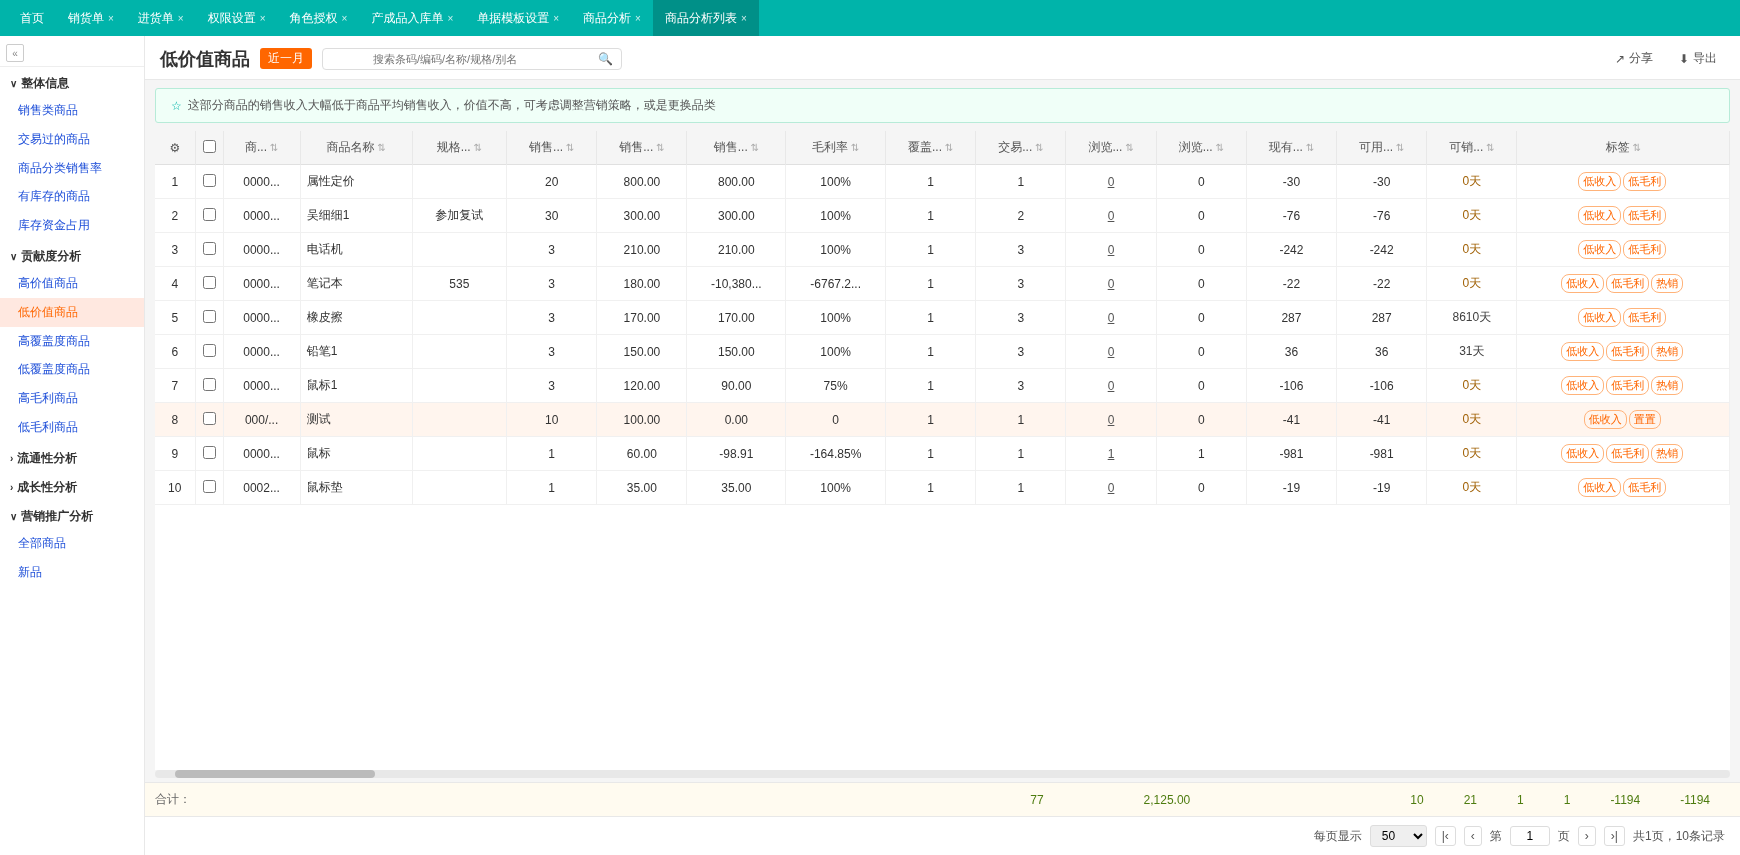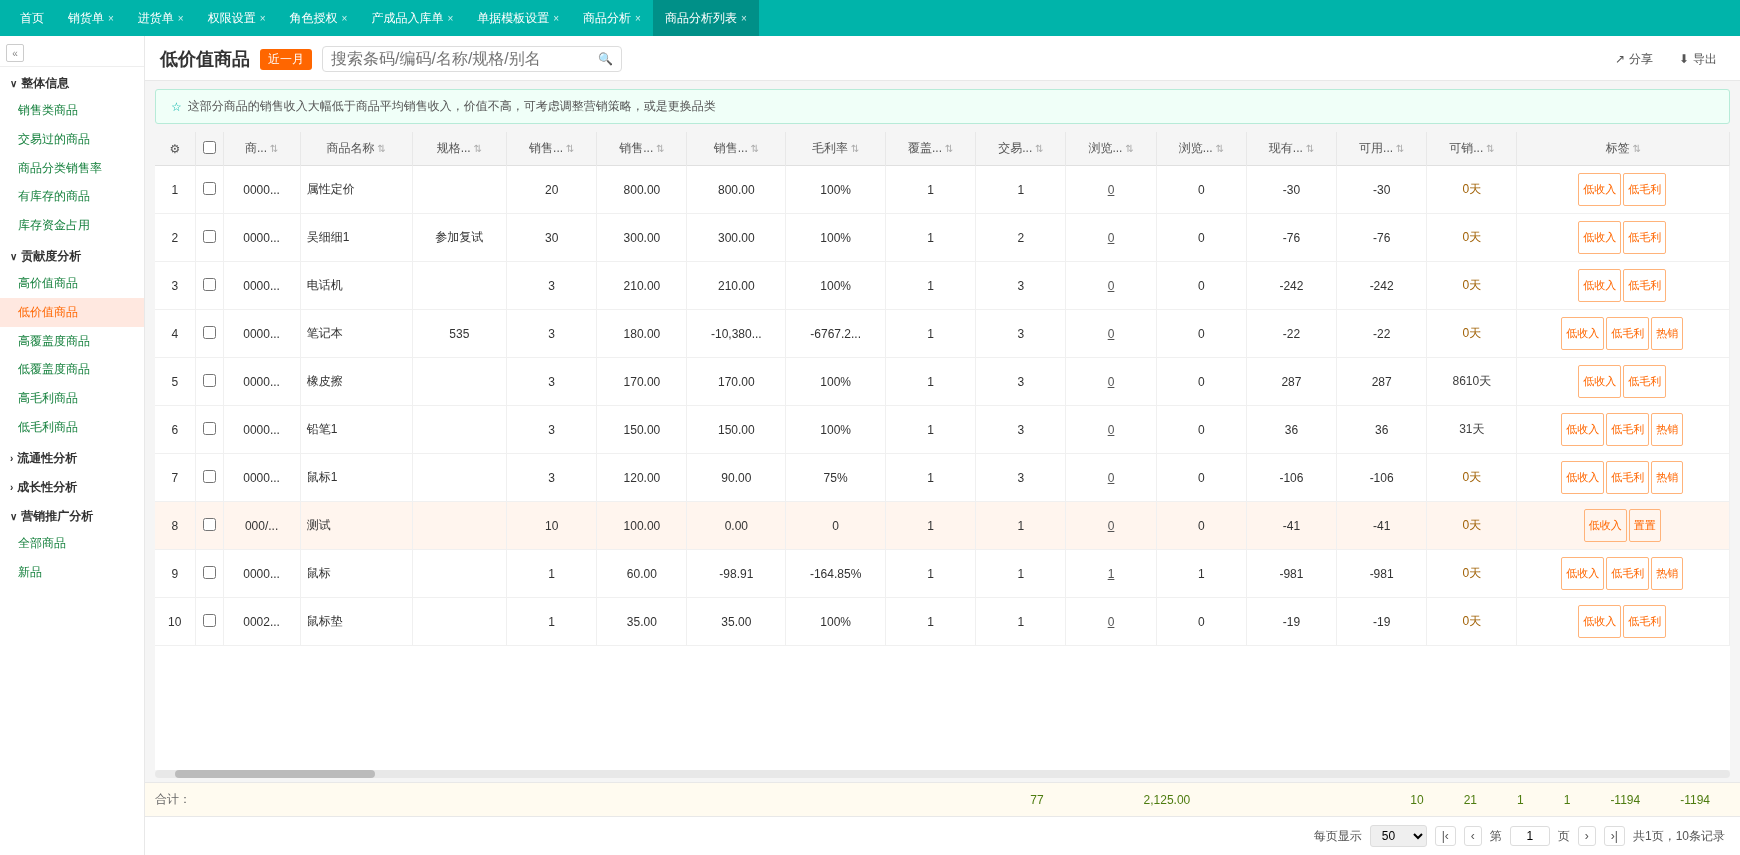--- a/index.html
+++ b/index.html
@@ -48,21 +48,21 @@
       padding: 8px 10px 4px;
       color: #333;
       font-weight: bold;
       display: flex;
       align-items: center;
       cursor: pointer;
     }
     .sidebar-group-title .arrow { margin-right: 4px; font-size: 10px; }
     .sidebar-item {
       padding: 6px 10px 6px 18px;
-      color: #15803d;
+      color: #1d4ed8;
       cursor: pointer;
       line-height: 1.4;
     }
     .sidebar-item.active { background: #ffe8e0; color: #ff6600; }
 
     
     .main-content {
       flex: 1;
       display: flex;
       flex-direction: column;
@@ -100,23 +100,24 @@
       border-radius: 4px;
       padding: 3px 8px;
       background: #fff;
       gap: 4px;
       flex: 1;
       max-width: 300px;
     }
     .search-box input {
       border: none;
       outline: none;
-      font-size: 16px;
+      font-size: 11px;
       color: #999;
       width: 100%;
+      margin-left: 42px;
     }
     .header-actions {
       margin-left: auto;
       display: flex;
       gap: 10px;
     }
     .action-btn {
       display: flex;
       align-items: center;
       gap: 4px;
@@ -175,22 +176,22 @@
       text-align: center;
       border-bottom: 1px solid #f0f0f0;
       border-right: 1px solid #f0f0f0;
       color: #333;
       white-space: nowrap;
     }
     tr.highlighted td { background: #fff5ee; }
     .td-name { text-align: left; }
     .tag-label {
       display: inline-block;
-      padding: 8px 4px;
-      border-radius: 2px;
+      padding: 1px 4px;
+      border-radius: 8px;
       font-size: 11px;
       margin-right: 2px;
     }
     .tag-low-income { color: #ff6600; border: 1px solid #ffb37a; }
     .zero-days { color: #a16207; }
     .days-normal { color: #404040; }
     .underline-link { text-decoration: underline; color: #555; cursor: pointer; }
 
     
     .footer-totals {

